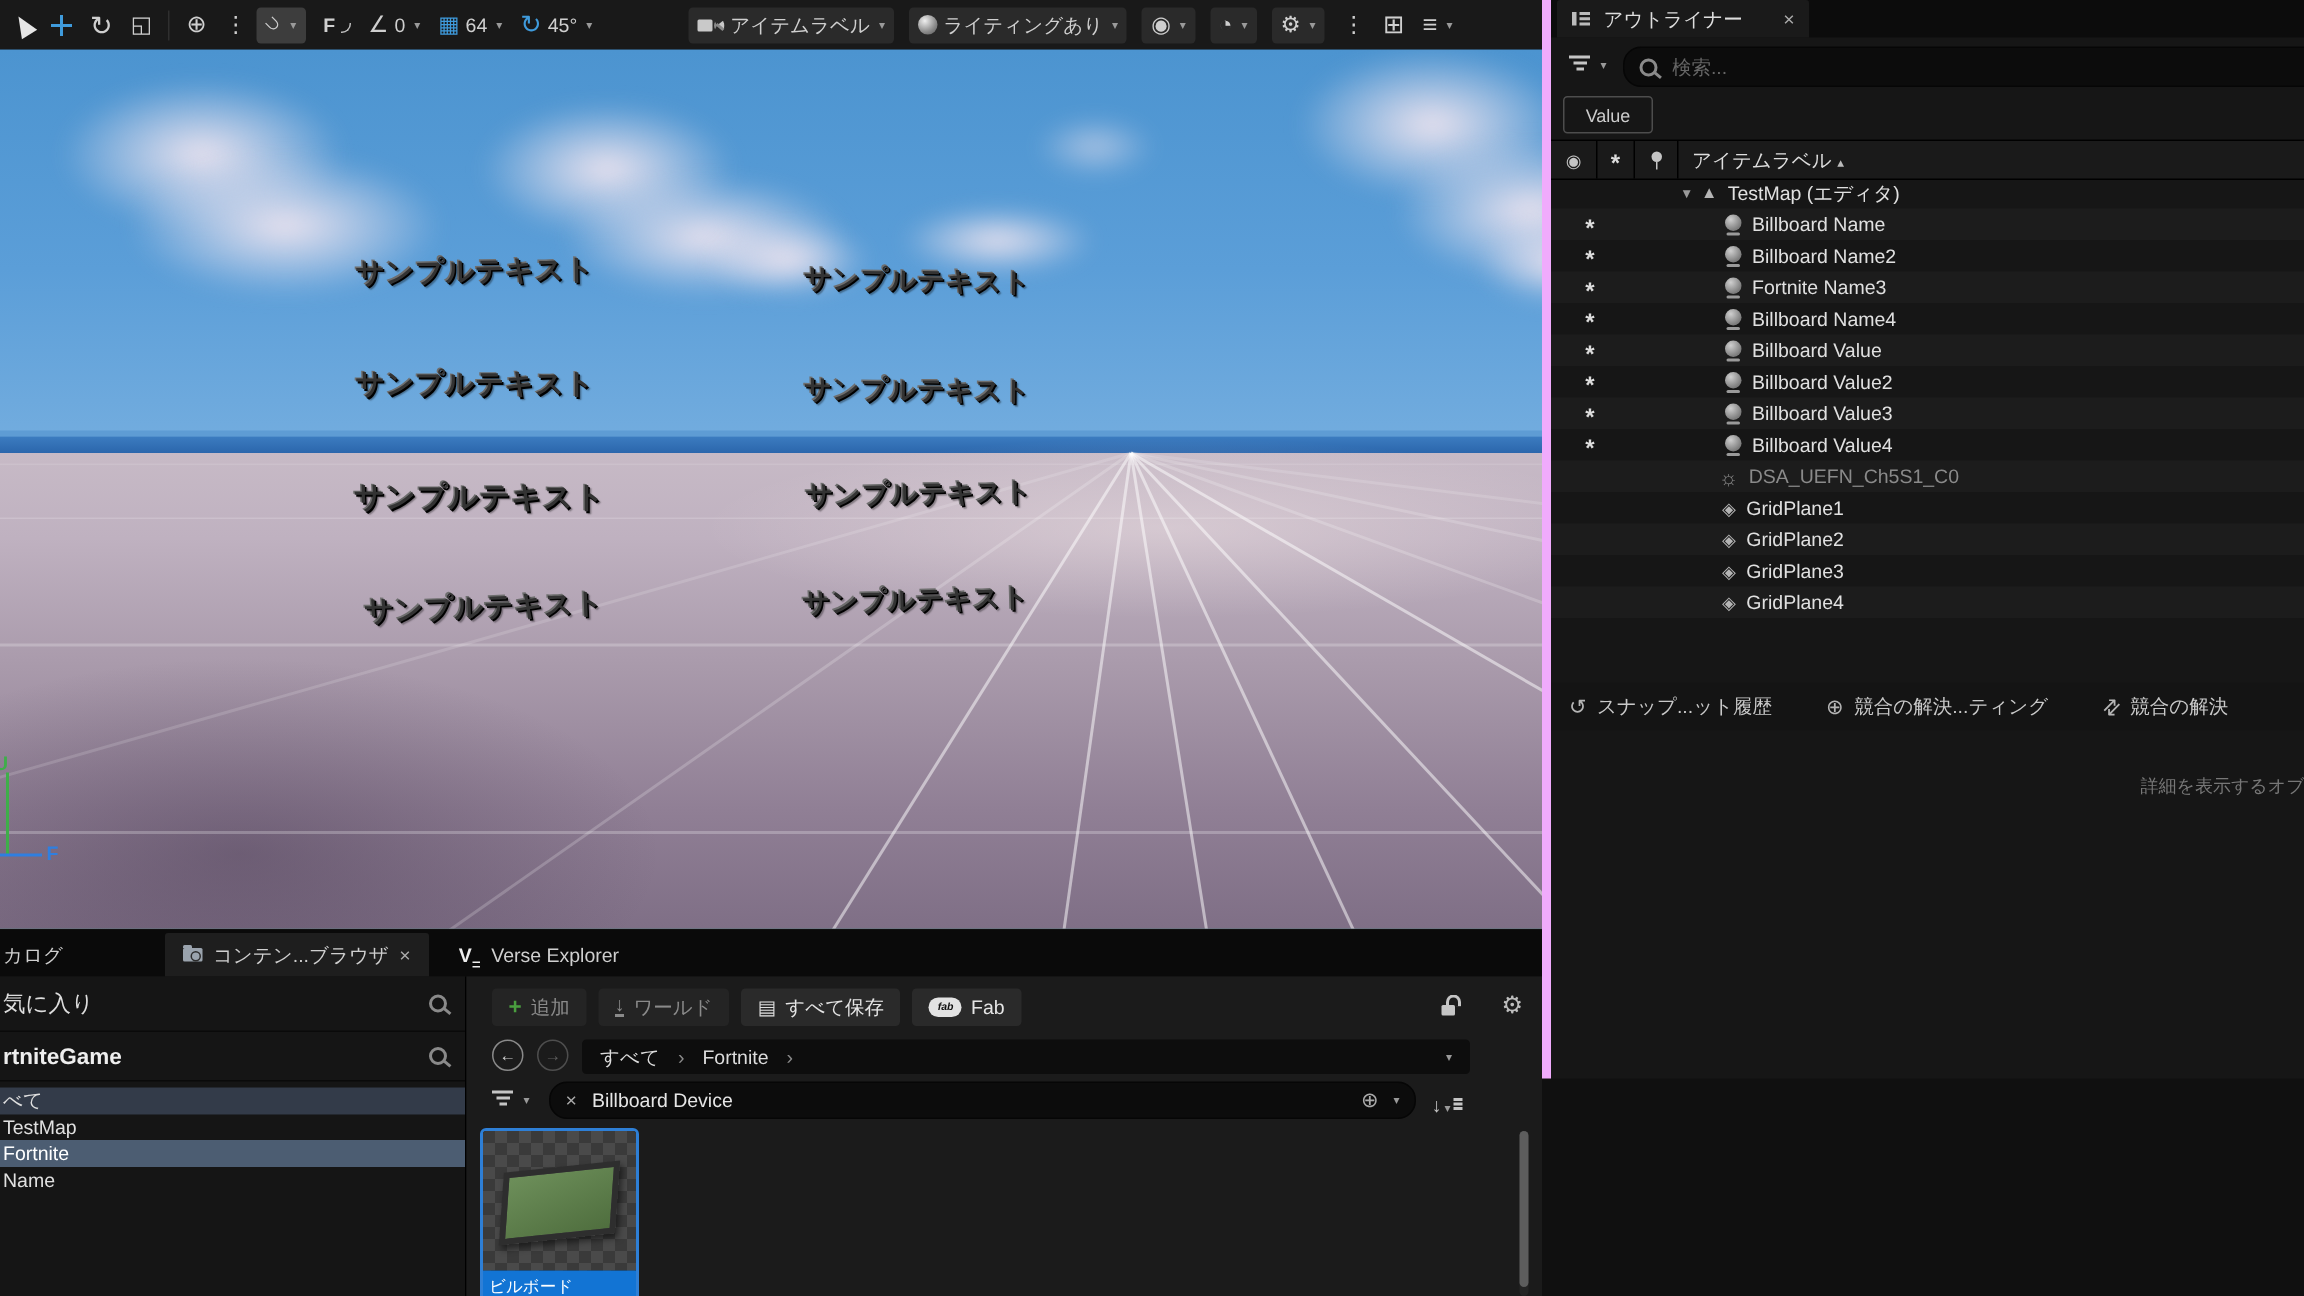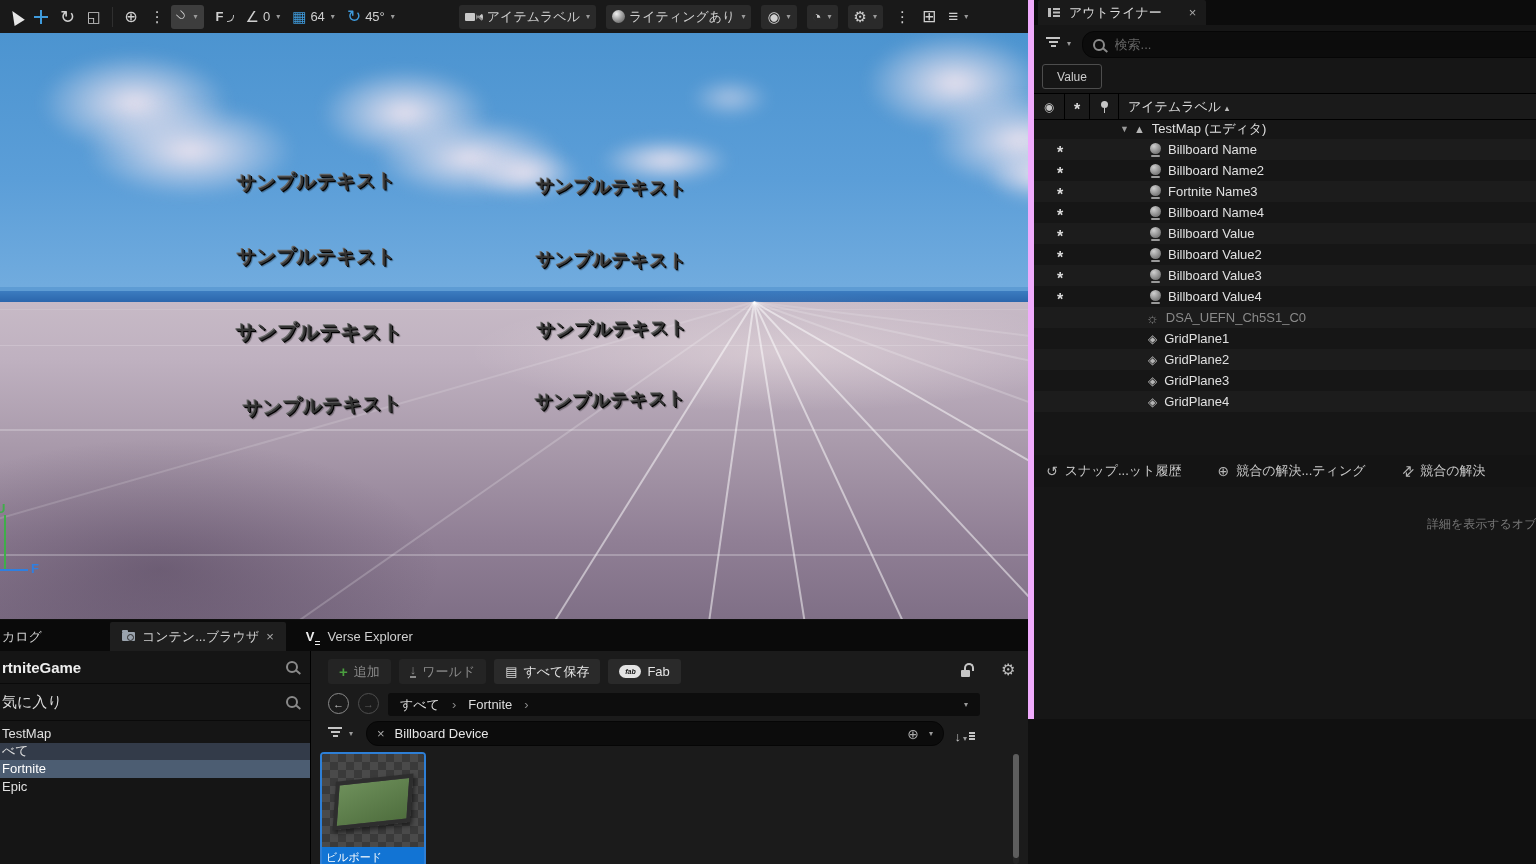--- a/index.html
+++ b/index.html
@@ -454,33 +454,33 @@
         <span>コンテン...ブラウザ</span>
         <span class="close-x">×</span>
         </div>
       <div class="btab" style="margin-left:8px">
         <span class="verse-ico">V</span>
         <span>Verse Explorer</span>
         </div>
     </div>
 
     <div id="b-left">
+      <div class="srcrow">
+        <span>気に入り</span>
+        <span class="lens"></span>
+        </div>
       <div class="srcrow bold">
         <span>rtniteGame</span>
         <span class="lens"></span>
         </div>
-      <div class="srcrow">
-        <span>気に入り</span>
-        <span class="lens"></span>
-        </div>
       <div class="flist">
+        <div class="fitem hl1">べて</div>
         <div class="fitem">TestMap</div>
-        <div class="fitem hl1">べて</div>
         <div class="fitem hl2">Fortnite</div>
-        <div class="fitem">Epic</div>
+        <div class="fitem">Name</div>
       </div>
     </div>
 
     <div id="b-right">
       <div class="abs" style="left:17px;top:8px;display:flex;gap:8px">
         <span class="cb-btn dis">
           <span class="plus-g">+</span>
           <span>追加</span>
           </span>
         <span class="cb-btn dis">

